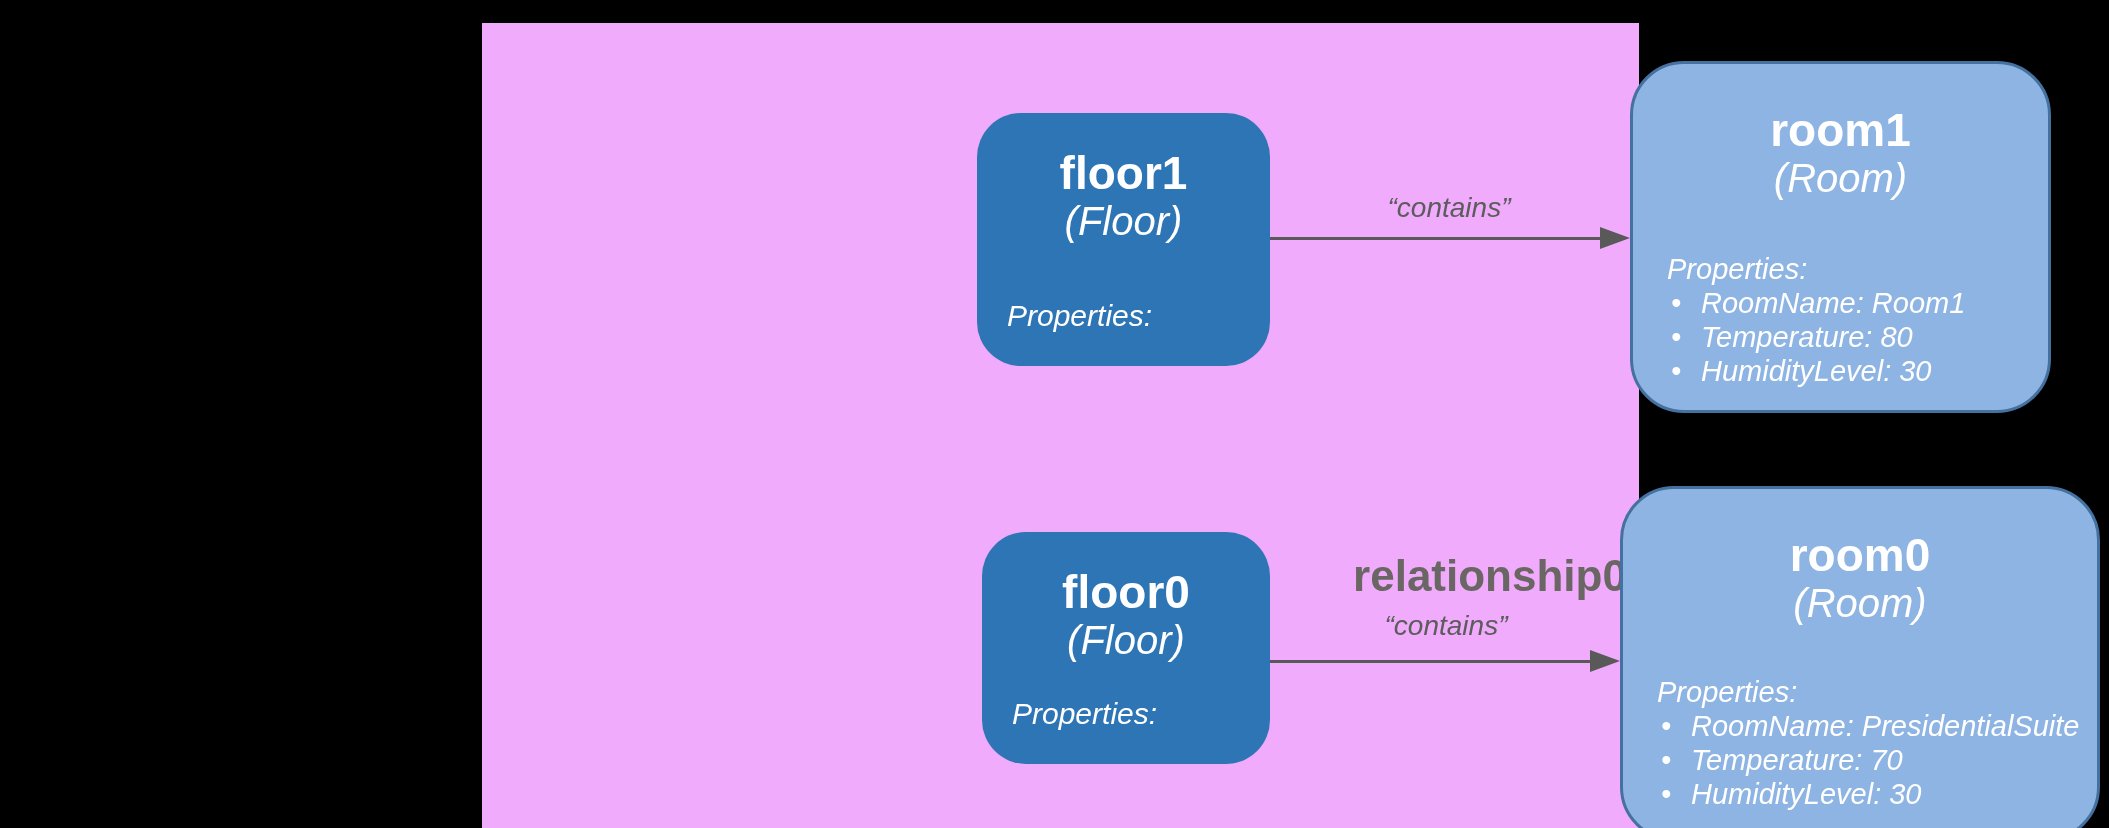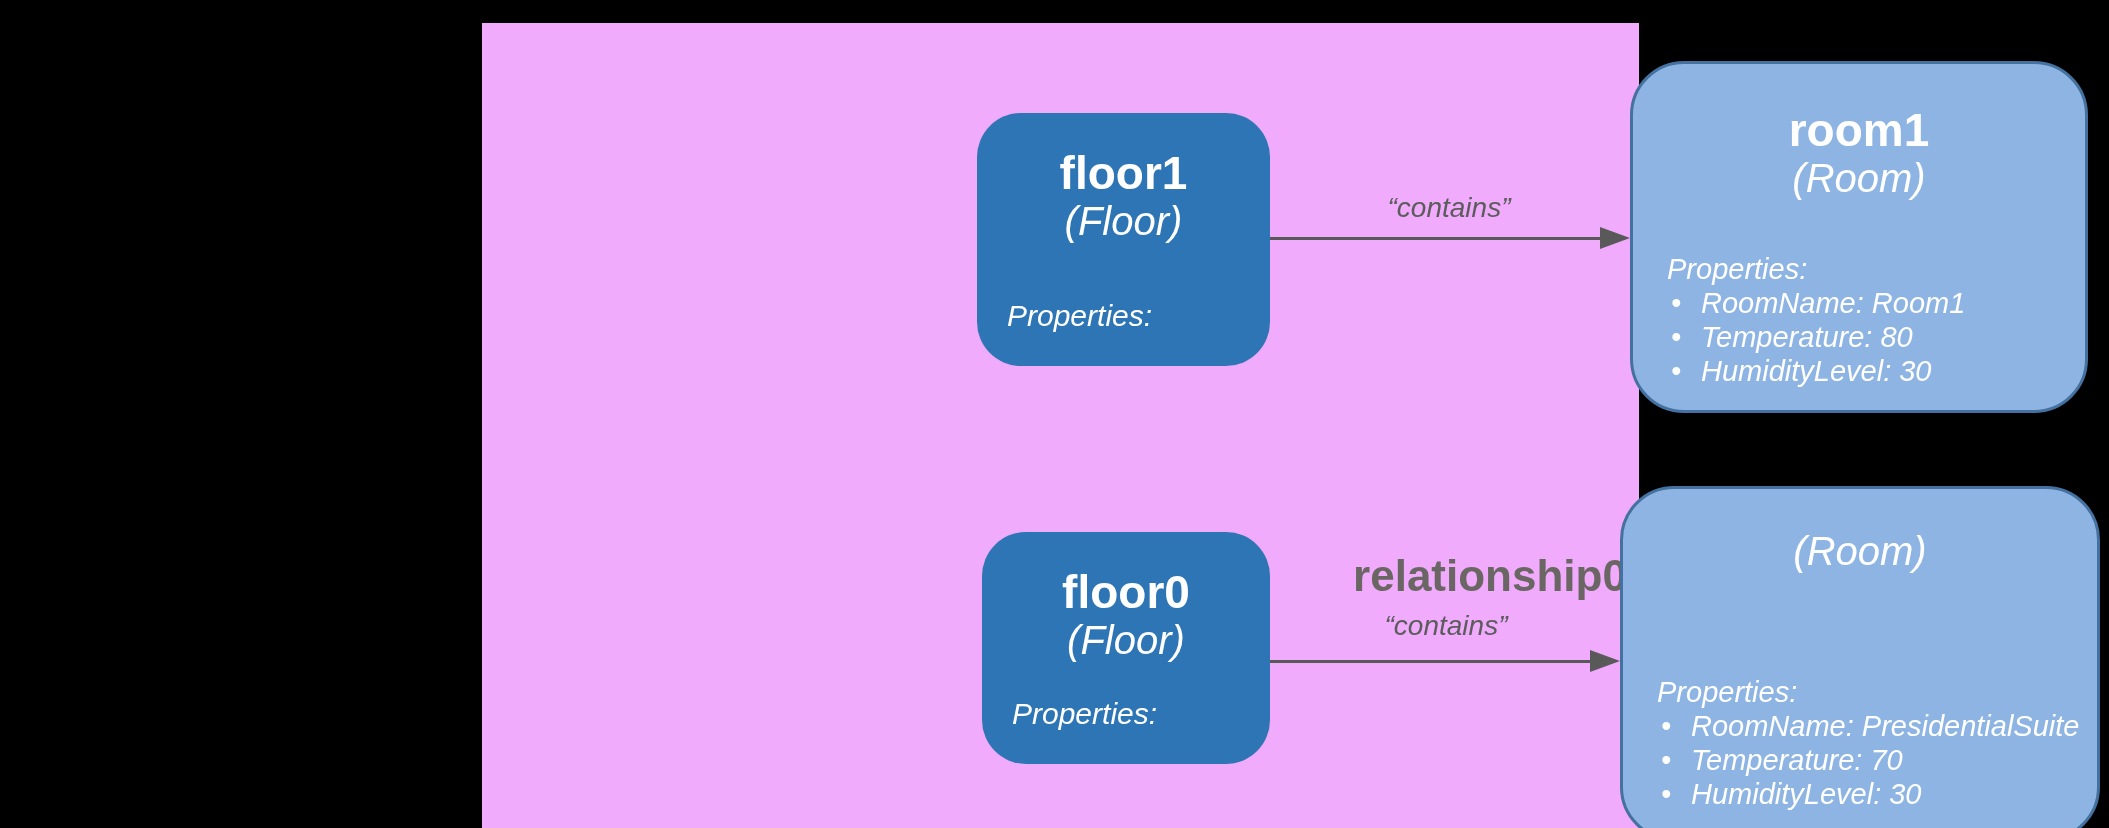--- a/index.html
+++ b/index.html
@@ -10,21 +10,21 @@
     position: relative; overflow: hidden;
   }
   .stage { position: absolute; left: 0; top: 0; width: 2109px; height: 828px; background: #000; }
   .panel { position: absolute; left: 482px; top: 23px; width: 1157px; height: 805px; background: #f0abfc; padding-left: 36px; }
 
   
   .node { position: absolute; color: #fff; }
   .floor { background: #2e75b6; border-radius: 44px; }
   .room  { background: #8db4e2; border: 3px solid #44719f; border-radius: 54px; }
   #floor1 { left: 495px;  top: 90px;  width: 293px; height: 253px; }
-  #room1  { left: 1148px; top: 38px;  width: 458px; height: 352px; }
+  #room1  { left: 1148px; top: 38px;  width: 421px; height: 352px; }
   #floor0 { left: 500px;  top: 509px; width: 288px; height: 232px; }
   #room0  { left: 1138px; top: 463px; width: 480px; height: 355px; }
 
   .node-header { text-align: center; }
   .floor .node-header { padding-top: 34px; }
   .room  .node-header { padding-top: 40px; }
   .node-title { font-size: 46px; font-weight: bold; line-height: 52px; }
   .node-type  { font-size: 40px; font-style: italic; line-height: 44px; }
 
   .props { position: absolute; font-style: italic; }
@@ -113,20 +113,21 @@
       </div>
     </div>
 
     <div class="rel-name" id="rel0-name">relationship0</div>
     <div class="rel-label" id="rel0-label">“contains”</div>
     <div class="arrow-line" id="arrow0-line"></div>
     <div class="arrow-head" id="arrow0-head"></div>
 
     <div class="node room" id="room0">
       <div class="node-header">
+        <div class="node-title">room0</div>
         <div class="node-type">(Room)</div>
       </div>
       <div class="props">
         <div class="props-label">Properties:</div>
         <div class="prop-item">
           <span class="bullet">•</span>
           <span class="prop-text">RoomName: PresidentialSuite</span>
         </div>
         <div class="prop-item">
           <span class="bullet">•</span>

